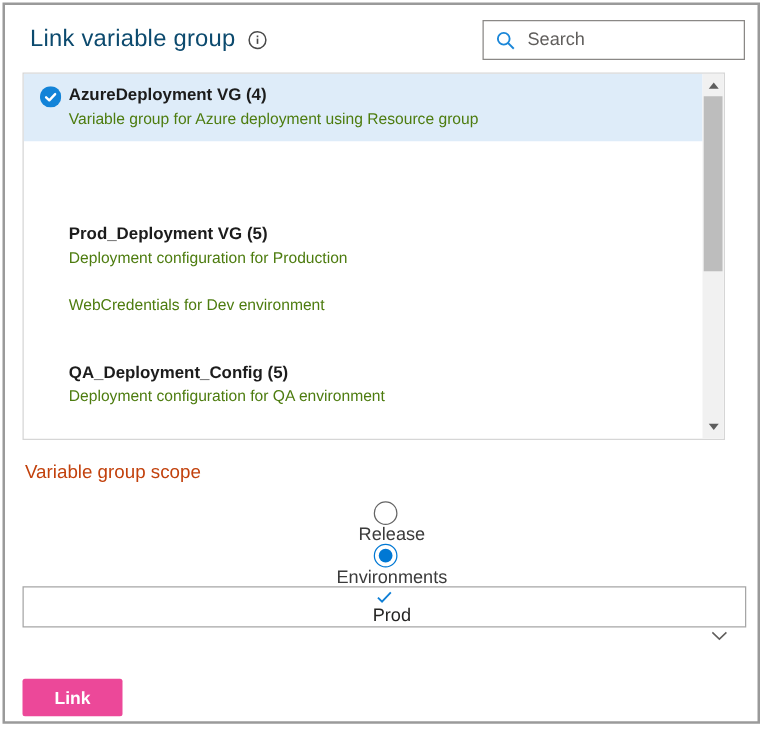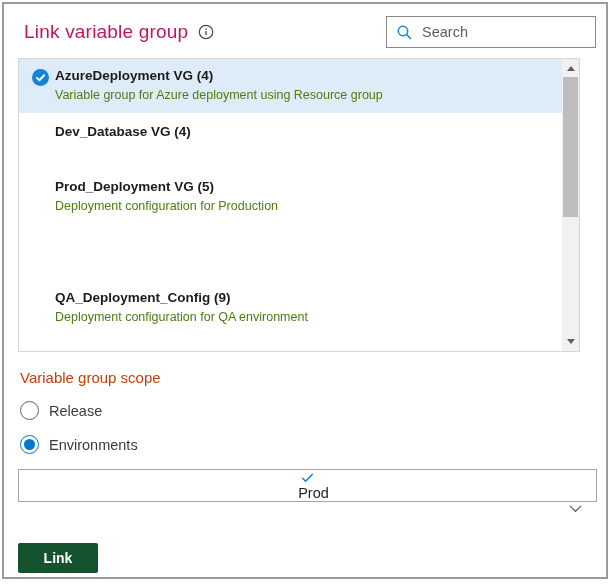--- a/index.html
+++ b/index.html
@@ -4,21 +4,21 @@
 <style>
   * { box-sizing: border-box; margin: 0; padding: 0; }
   html, body { width: 613px; height: 587px; background: #fff; font-family: "Liberation Sans", sans-serif; }
   .dialog {
     position: absolute; left: 2px; top: 2px; width: 606px; height: 577px;
     border: 2px solid #9a9a9a; background: #fff;
   }
 
   
   .header { display: flex; align-items: center; height: 52px; padding: 4px 10px 0 20px; }
-  .title { font-size: 19px; color: #be185d; letter-spacing: 0.2px; }
+  .title { font-size: 19px; color: #0c4a6e; letter-spacing: 0.2px; }
   .info-icon { margin-left: 10px; width: 16px; height: 16px; display: inline-flex; }
   .search-box {
     margin-left: auto; width: 210px; height: 32px; border: 1px solid #8a8886;
     display: flex; align-items: center; padding: 0 9px; background: #fff;
   }
   .search-icon { width: 17px; height: 17px; flex: 0 0 auto; }
   .search-input {
     border: none; outline: none; flex: 1; margin-left: 9px; font-size: 14.5px;
     color: #201f1e; font-family: "Liberation Sans", sans-serif; background: transparent;
   }
@@ -42,39 +42,39 @@
   .sb-arrow { position: absolute; left: 0; width: 17px; height: 15px; display: flex; align-items: center; justify-content: center; }
   .sb-arrow.up { top: 2px; }
   .sb-arrow.down { bottom: 2px; }
   .tri-up { width: 0; height: 0; border-left: 4px solid transparent; border-right: 4px solid transparent; border-bottom: 5px solid #5e5e5e; }
   .tri-down { width: 0; height: 0; border-left: 4px solid transparent; border-right: 4px solid transparent; border-top: 5px solid #5e5e5e; }
   .sb-thumb { position: absolute; left: 1px; right: 1px; top: 18px; height: 140px; background: #bdbdbd; }
 
   
   .scope { margin: 17px 9px 0 16px; }
   .scope-label { font-size: 15px; color: #c2410c; }
-  .radio-row { display: flex; align-items: center; margin-top: 15px; height: 19px; cursor: pointer; }
+  .radio-row { display: flex; align-items: center; margin-top: 15px; height: 19px; cursor: pointer; flex-direction: column; }
   .radio { width: 19px; height: 19px; border-radius: 50%; border: 1px solid #646464; background: #fff; flex: 0 0 auto; }
   .radio.on { border-color: #0078d4; display: flex; align-items: center; justify-content: center; }
   .radio.on::after { content: ""; width: 11px; height: 11px; border-radius: 50%; background: #0078d4; }
   .radio-label { margin-left: 10px; font-size: 14.5px; color: #3b3b3b; }
 
   
   .dropdown {
     margin: 15px 9px 0 14px; height: 33px; border: 1px solid #a6a6a6;
     display: flex; align-items: center; padding: 0 13px; cursor: pointer; background: #fff; flex-direction: column;
   }
   .dd-check { width: 15px; height: 15px; flex: 0 0 auto; }
   .dd-value { margin-left: 12px; font-size: 14.5px; color: #252423; }
   .dd-chevron { margin-left: auto; width: 15px; height: 15px; }
 
   
   .link-btn {
     display: block; margin: 41px 0 0 14px; width: 80px; height: 30px;
-    background: #14532d; color: #fff; border: none; border-radius: 2px;
+    background: #ec4899; color: #fff; border: none; border-radius: 2px;
     font-family: "Liberation Sans", sans-serif; font-size: 14px; font-weight: bold; cursor: pointer;
   }
 </style>
 </head>
 <body>
 
 <div class="dialog">
 
   <div class="header">
     <span class="title">Link variable group</span>
@@ -104,33 +104,33 @@
           <svg viewBox="0 0 16 16" width="17" height="17">
             <circle cx="8" cy="8" r="8" fill="#1283d8"></circle>
             <path d="M4.6 8.3 L7 10.6 L11.4 5.9" stroke="#fff" stroke-width="1.8" fill="none" stroke-linecap="round" stroke-linejoin="round"></path>
           </svg>
         </span>
         <div class="row-title">AzureDeployment VG (4)</div>
         <div class="row-desc">Variable group for Azure deployment using Resource group</div>
       </div>
 
       <div class="row">
-        <div class="row-title">Dev_Database VG (4)</div>
       </div>
 
       <div class="row">
         <div class="row-title">Prod_Deployment VG (5)</div>
         <div class="row-desc">Deployment configuration for Production</div>
       </div>
 
       <div class="row">
+        <div class="row-desc">WebCredentials for Dev environment</div>
       </div>
 
       <div class="row">
-        <div class="row-title">QA_Deployment_Config (9)</div>
+        <div class="row-title">QA_Deployment_Config (5)</div>
         <div class="row-desc">Deployment configuration for QA environment</div>
       </div>
 
     </div>
 
     <div class="scrollbar">
       <div class="sb-arrow up">
           <span class="tri-up"></span>
         </div>
       <div class="sb-thumb"></div>

